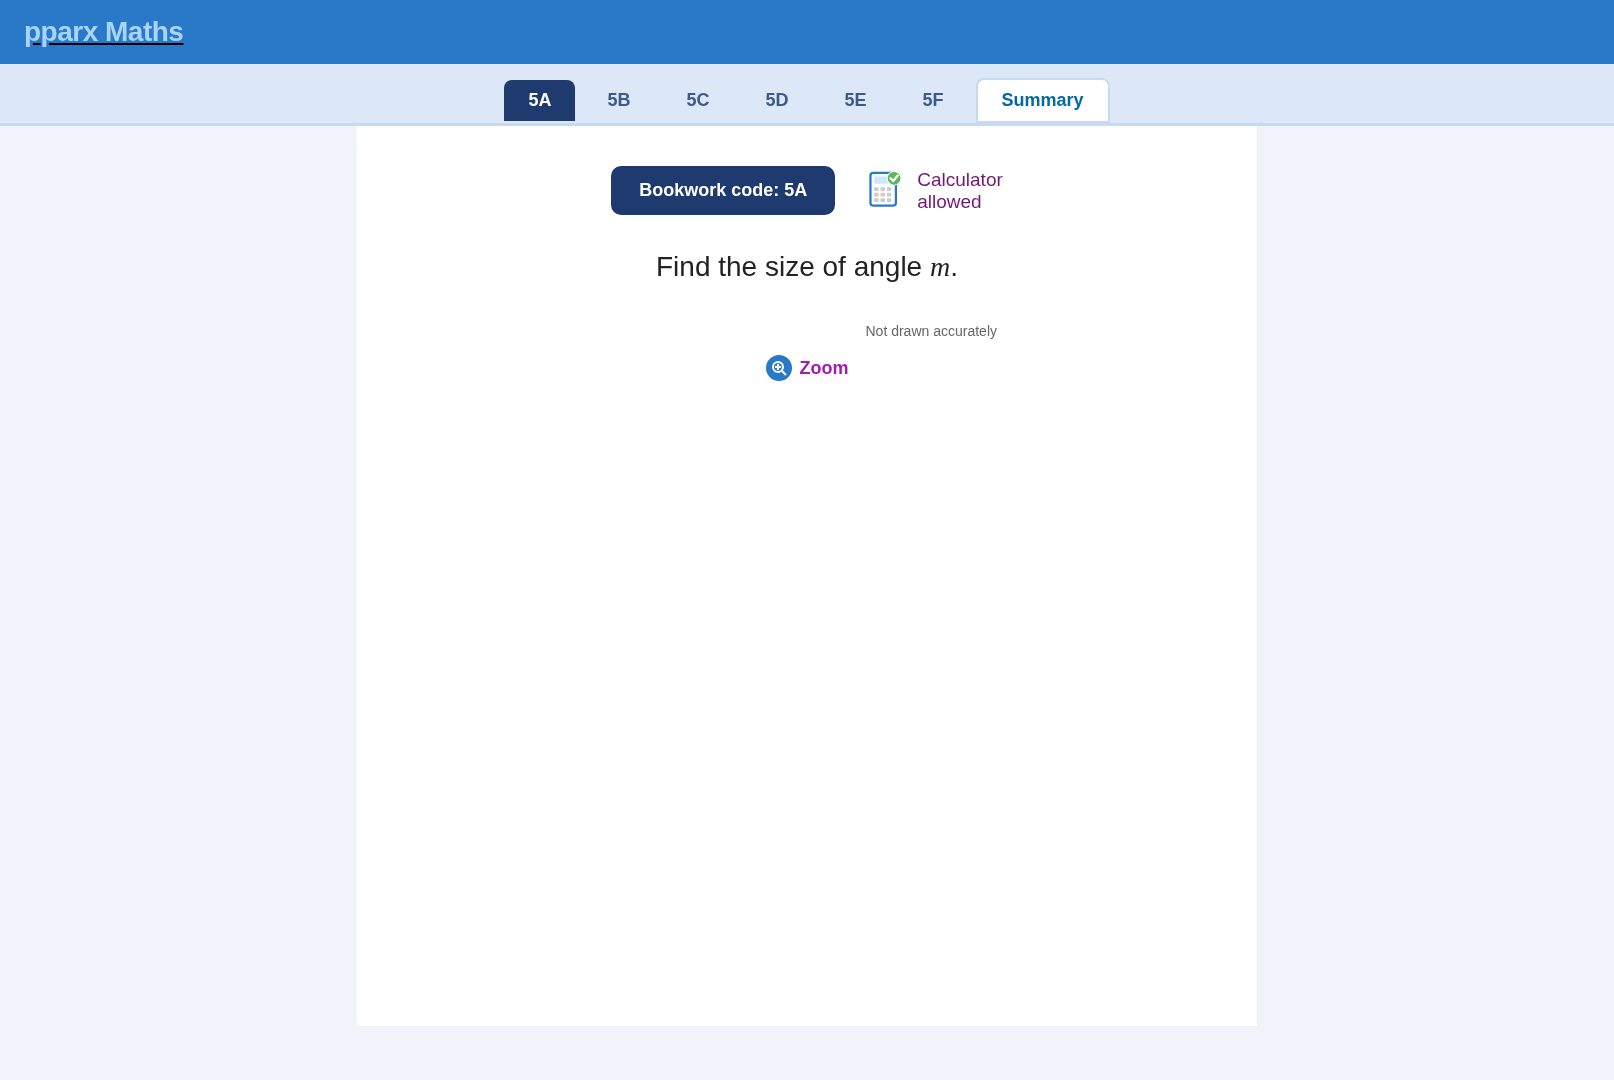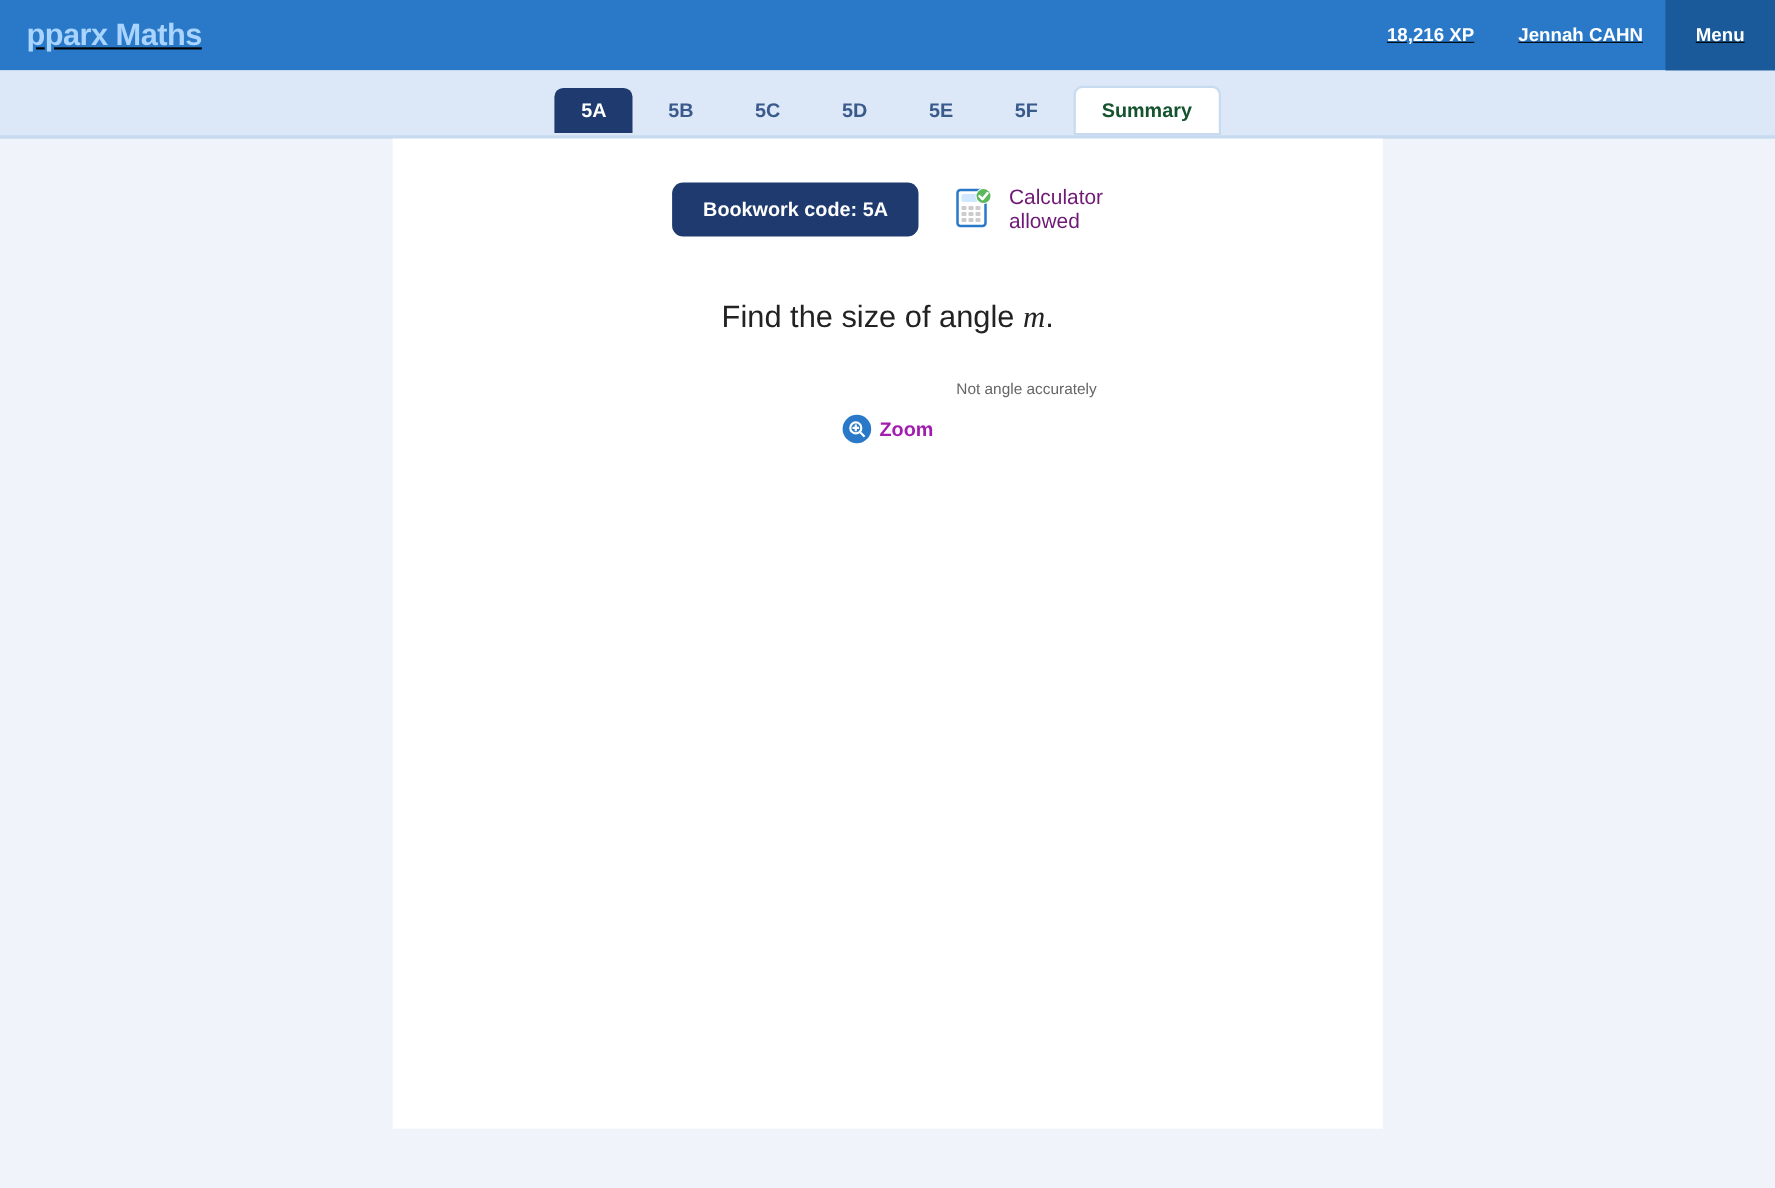--- a/index.html
+++ b/index.html
@@ -71,40 +71,40 @@
       cursor: pointer;
       border: none;
       background: transparent;
       color: #3a5a8c;
     }
     .tab.active {
       background: #1e3a6e;
       color: white;
     }
     .tab.summary {
-      color: #14532d;
+      color: #0369a1;
       background: white;
       border: 2px solid #c8daef;
     }
 
     
     .main {
       background: white;
       max-width: 900px;
       margin: 0 auto;
       padding: 40px 60px 60px 60px;
       min-height: 900px;
     }
 
     
     .info-row {
       display: flex;
       align-items: center;
       gap: 28px;
-      margin-bottom: 57px;
+      margin-bottom: 36px;
       justify-content: center;
     }
     .bookwork-badge {
       background: #1e3a6e;
       color: white;
       font-size: 18px;
       font-weight: 600;
       padding: 14px 28px;
       border-radius: 10px;
     }
@@ -182,25 +182,20 @@
       font-size: 16px;
       font-weight: 700;
     }
   </style>
 </head>
 <body>
 
 <div class="header">
   <div class="header-logo">
     <span>p</span><span>parx Maths</span>
-  </div>
-  <div class="header-right">
-    <div class="header-xp">18,216 XP</div>
-    <div class="header-user">Jennah CAHN</div>
-    <div class="header-menu">Menu</div>
   </div>
 </div>
 
 <div class="tab-bar">
   <div class="tab active">5A</div>
   <div class="tab">5B</div>
   <div class="tab">5C</div>
   <div class="tab">5D</div>
   <div class="tab">5E</div>
   <div class="tab">5F</div>
@@ -238,21 +233,21 @@
       <div>Calculator<br>allowed</div>
     </div>
   </div>
 
   <div class="question-text">
     <span>Find the size of angle </span><em>m</em><span>.</span>
   </div>
 
   <div class="diagram-container">
 
-    <div class="not-drawn">Not angle accurately</div>
+    <div class="not-drawn">Not drawn accurately</div>
 
     <button class="zoom-btn">
       <div class="zoom-icon">
         <svg width="16" height="16" viewBox="0 0 16 16">
           <circle cx="7" cy="7" r="5" fill="none" stroke="white" stroke-width="2"></circle>
           <line x1="11" y1="11" x2="15" y2="15" stroke="white" stroke-width="2"></line>
           <line x1="4" y1="7" x2="10" y2="7" stroke="white" stroke-width="2"></line>
           <line x1="7" y1="4" x2="7" y2="10" stroke="white" stroke-width="2"></line>
         </svg>
       </div>

